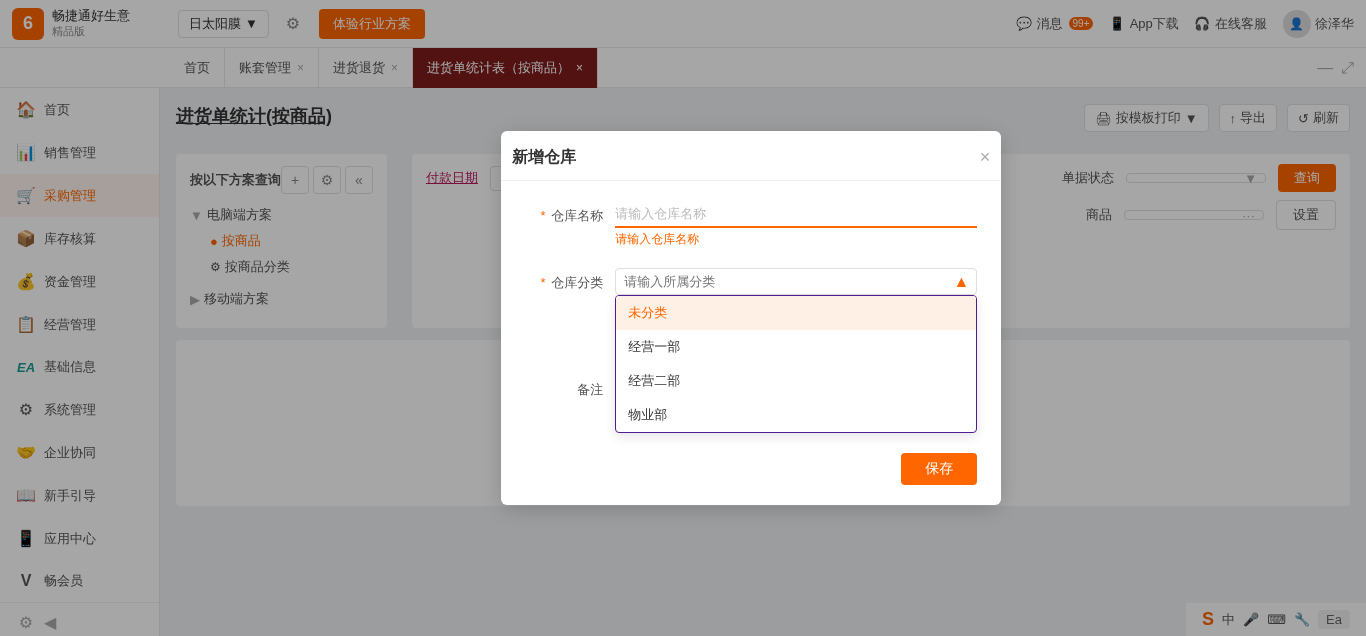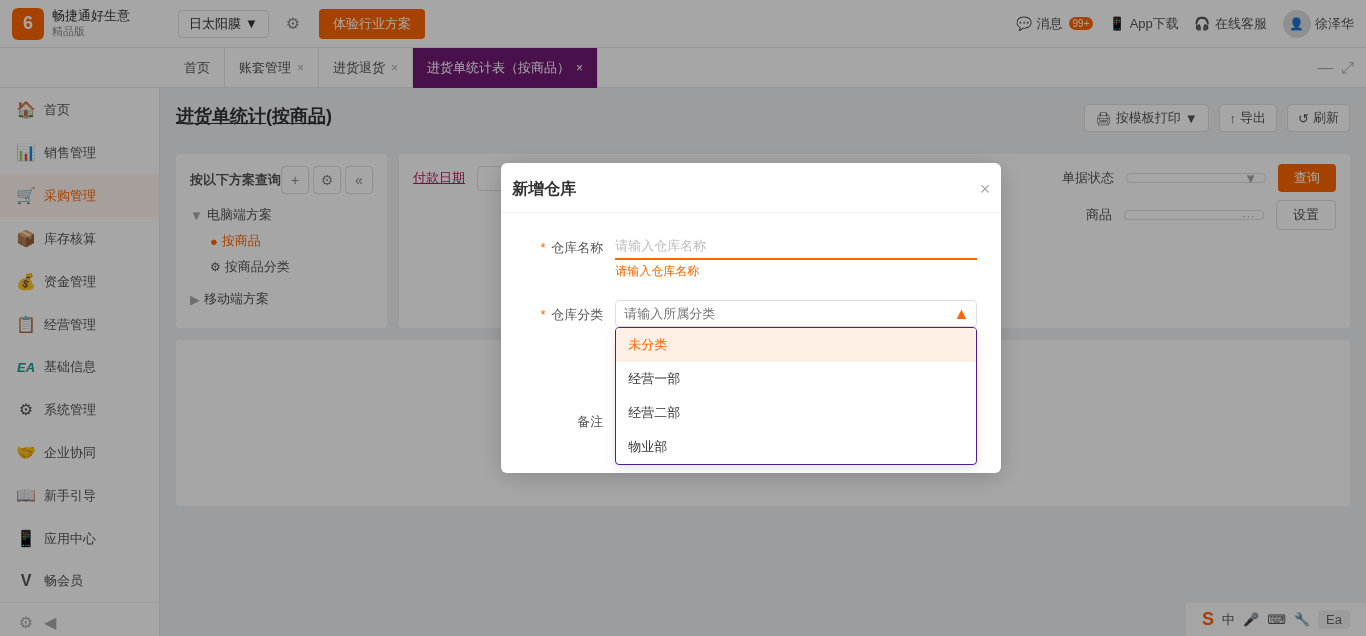--- a/index.html
+++ b/index.html
@@ -74,21 +74,21 @@
       align-items: center;
       border-bottom: 1px solid #e8e8e8;
       padding: 0 0 0 170px;
     }
     .tab-item {
       height: 40px; display: flex; align-items: center;
       padding: 0 14px; cursor: pointer; font-size: 13px;
       color: #555; border-right: 1px solid #e8e8e8; position: relative;
     }
     .tab-item.active {
-      color: #fff; background: #701a75;
+      color: #fff; background: #7f1d1d;
     }
     .tab-close { margin-left: 6px; font-size: 12px; color: #aaa; }
     .tab-right-btns {
       margin-left: auto; display: flex; align-items: center; gap: 8px; padding-right: 12px;
     }
     .tab-right-btn { font-size: 16px; color: #aaa; cursor: pointer; }
 
     
     .main-layout { display: flex; height: calc(636px - 48px - 40px); }
 
@@ -341,21 +341,21 @@
           <span>↑</span>
           <span>导出</span>
         </div>
         <div class="action-btn">
           <span>↺</span>
           <span>刷新</span>
         </div>
       </div>
     </div>
 
-    <div style="display:flex;gap:12px;margin-bottom:12px;">
+    <div style="display:flex;gap:25px;margin-bottom:12px;">
 
       <div style="background:#fff;border-radius:4px;padding:12px 14px;min-width:180px;">
         <div style="display:flex;align-items:center;justify-content:space-between;margin-bottom:8px;">
           <span style="font-size:13px;color:#555;font-weight:bold;">按以下方案查询</span>
           <div style="display:flex;gap:4px;">
             <div class="icon-btn">+</div>
             <div class="icon-btn">⚙</div>
             <div class="icon-btn">«</div>
           </div>
         </div>
@@ -455,20 +455,23 @@
     <div class="form-row" style="margin-top:80px;">
       <div class="form-label">
         <span>备注</span>
       </div>
       <div class="form-input-wrap">
         <input class="form-input" type="text" style="">
       </div>
     </div>
   </div>
 
+  <div class="modal-footer">
+    <button class="btn-save">保存</button>
+  </div>
 </div>
 
 <div class="bottom-bar">
   <span style="color:#f60;font-size:18px;font-weight:bold;">S</span>
   <span style="font-size:13px;color:#555;">中</span>
   <span style="font-size:13px;color:#555;">🎤</span>
   <span style="font-size:13px;color:#555;">⌨</span>
   <span style="font-size:13px;color:#555;">🔧</span>
   <div class="ea-badge">
     <span>Ea</span>

